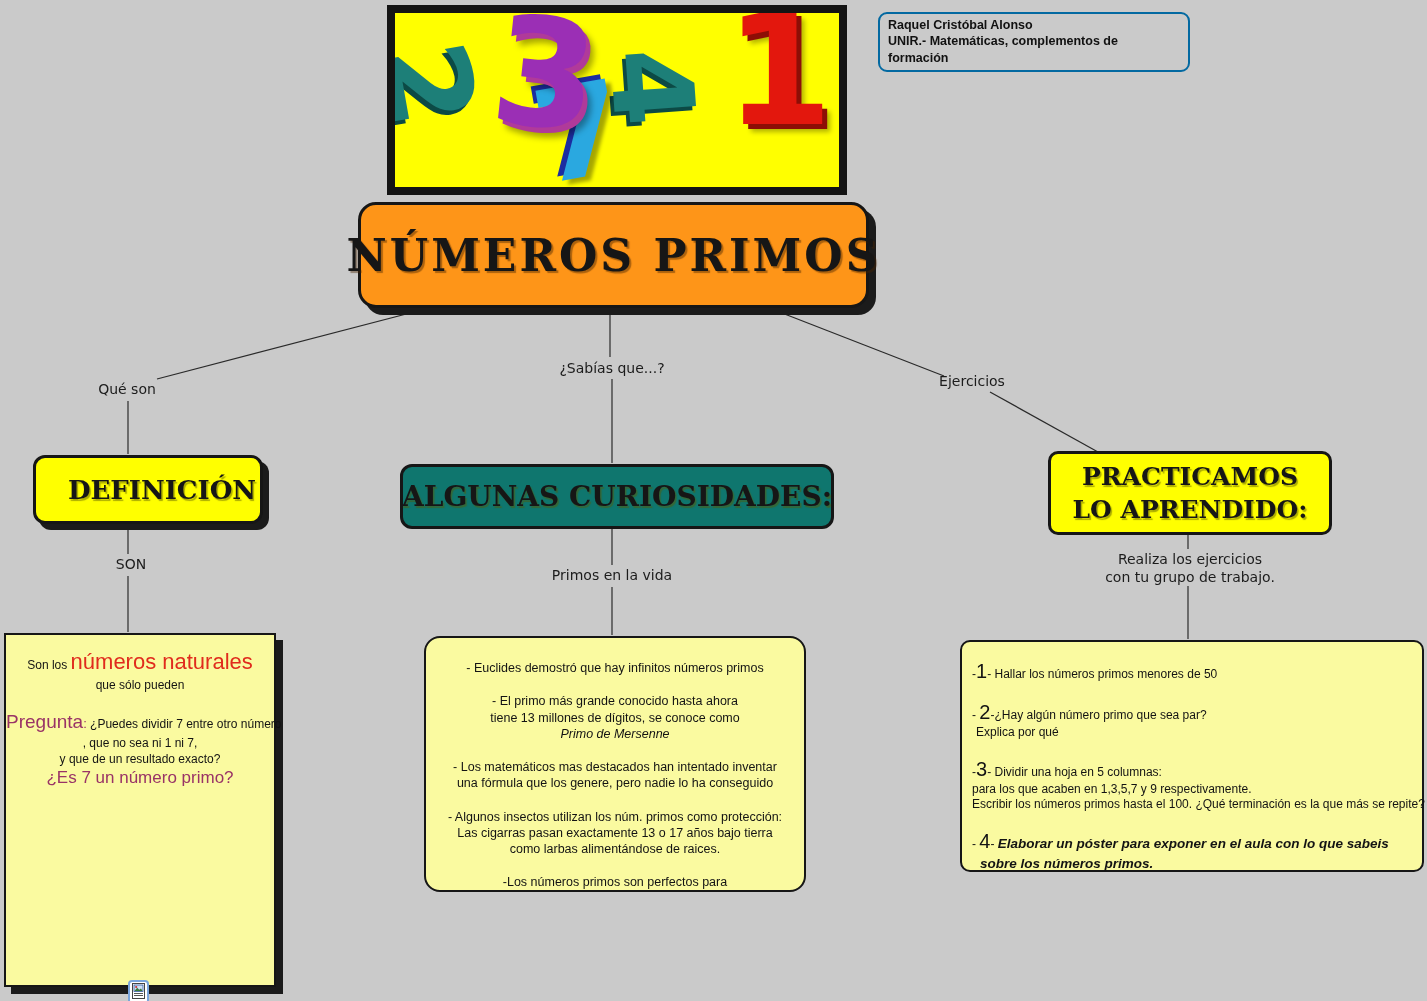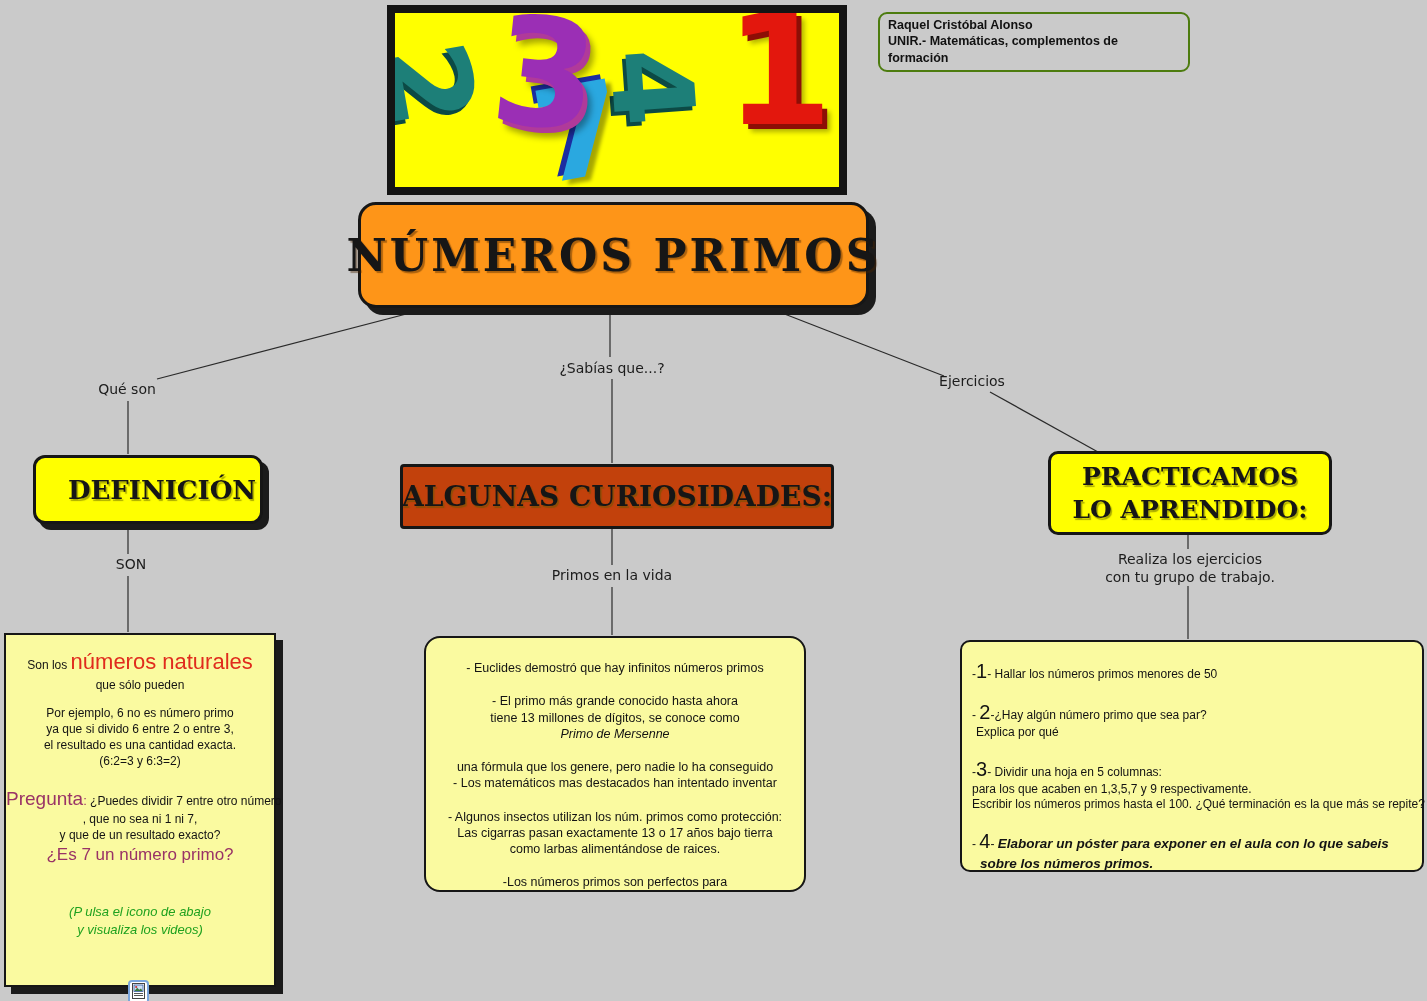--- a/index.html
+++ b/index.html
@@ -16,36 +16,36 @@
   .d4{left:218px;top:18px;font-size:112px;color:#1d7f78;transform:rotate(86deg);
       text-shadow:4px 4px 0 #0c4a45;}
   .d3{left:98px;top:-14px;font-size:150px;color:#9b2fb5;transform:rotate(6deg);
       text-shadow:5px 5px 0 #b03a9a, 9px 9px 6px rgba(0,0,0,.35);}
   .d1{left:330px;top:-20px;font-size:155px;color:#e3170d;
       text-shadow:5px 5px 0 #8d0e06, 8px 8px 5px rgba(0,0,0,.3);}
   .d7{left:140px;top:56px;font-size:128px;color:#2aa8e0;transform:rotate(-10deg);
       text-shadow:-4px -5px 0 #1c2ea0, 5px 5px 4px rgba(0,0,0,.35);}
 
   
-  .author{position:absolute;left:878px;top:12px;width:292px;border:2px solid #4d7c0f;
+  .author{position:absolute;left:878px;top:12px;width:292px;border:2px solid #0369a1;
           border-radius:9px;padding:3px 8px 4px 8px;font-size:12.5px;font-weight:bold;
           line-height:1.3;color:#111;}
 
   
   .node{position:absolute;display:flex;flex-direction:column;align-items:center;
         justify-content:center;font-family:"DejaVu Serif",serif;font-weight:bold;
         color:#161616;white-space:nowrap;}
   .root{left:358px;top:202px;width:505px;height:100px;background:#fe9518;
         border:3px solid #161616;border-radius:18px;box-shadow:7px 7px 0 #1b1b1b;
         font-size:44px;letter-spacing:3px;text-shadow:2px 2px 1px rgba(70,35,0,.45);}
   .defin{left:33px;top:455px;width:196px;height:63px;background:#ffff00;
         border:3px solid #161616;border-radius:12px;box-shadow:6px 6px 0 #1b1b1b;
         font-size:26px;text-shadow:1.5px 1.5px 1px rgba(90,90,0,.5);padding-left:28px;}
-  .curio{left:400px;top:464px;width:428px;height:59px;background:#c2410c;
-        border:3px solid #161616;border-radius:4px;font-size:28px;
+  .curio{left:400px;top:464px;width:428px;height:59px;background:#0f766e;
+        border:3px solid #161616;border-radius:12px;font-size:28px;
         text-shadow:1.5px 1.5px 1px rgba(90,90,0,.5);}
   .pract{left:1048px;top:451px;width:278px;height:78px;background:#ffff00;
         border:3px solid #161616;border-radius:10px;font-size:25px;line-height:1.32;
         text-shadow:1.5px 1.5px 1px rgba(90,90,0,.5);}
 
   
   .link-label{position:absolute;font-family:"DejaVu Sans",sans-serif;font-size:14px;
               color:#1c1c1c;transform:translateX(-50%);white-space:nowrap;text-align:center;
               line-height:1.25;}
 
@@ -135,51 +135,41 @@
     <div>PRACTICAMOS</div>
     <div>LO APRENDIDO:</div>
   </div>
 
   <div class="content def-box">
     <div class="mt12">
       <span>Son los</span>
       <span class="red-big">números naturales</span>
     </div>
     <div>que sólo pueden</div>
-    <div class="mt12">
-      <div>Por ejemplo, 6 no es número primo</div>
-      <div>ya que si divido 6 entre 2 o entre 3,</div>
-      <div>el resultado es una cantidad exacta.</div>
-      <div>(6:2=3 y 6:3=2)</div>
-    </div>
     <div class="mt16">
       <div class="nowrap">
         <span class="purple-big">Pregunta</span><span class="purple-big" style="font-size:13px">:</span>
         <span>¿Puedes dividir 7 entre otro número</span>
       </div>
       <div>, que no sea ni 1 ni 7,</div>
       <div>y que de un resultado exacto?</div>
       <div class="purple-q">¿Es 7 un número primo?</div>
     </div>
-    <div class="green-hint">
-      <div>(P ulsa el icono de abajo</div>
-      <div>y visualiza los videos)</div>
-    </div>
   </div>
 
   <div class="content cur-box">
     <div class="cur-par">- Euclides demostró que hay infinitos números primos</div>
     <div class="cur-par">
       <div>- El primo más grande conocido hasta ahora</div>
       <div>tiene 13 millones de dígitos, se conoce como</div>
       <div class="ital">Primo de Mersenne</div>
     </div>
     <div class="cur-par">
+      <div>- Los matemáticos mas destacados han intentado inventar</div>
       <div>una fórmula que los genere, pero nadie lo ha conseguido</div>
-      <div>- Los matemáticos mas destacados han intentado inventar</div>
     </div>
     <div class="cur-par">
       <div>- Algunos insectos utilizan los núm. primos como protección:</div>
       <div>Las cigarras pasan exactamente 13 o 17 años bajo tierra</div>
       <div>como larbas alimentándose de raices.</div>
     </div>
     <div class="cur-par">
       <div>-Los números primos son perfectos para</div>
     </div>
   </div>

